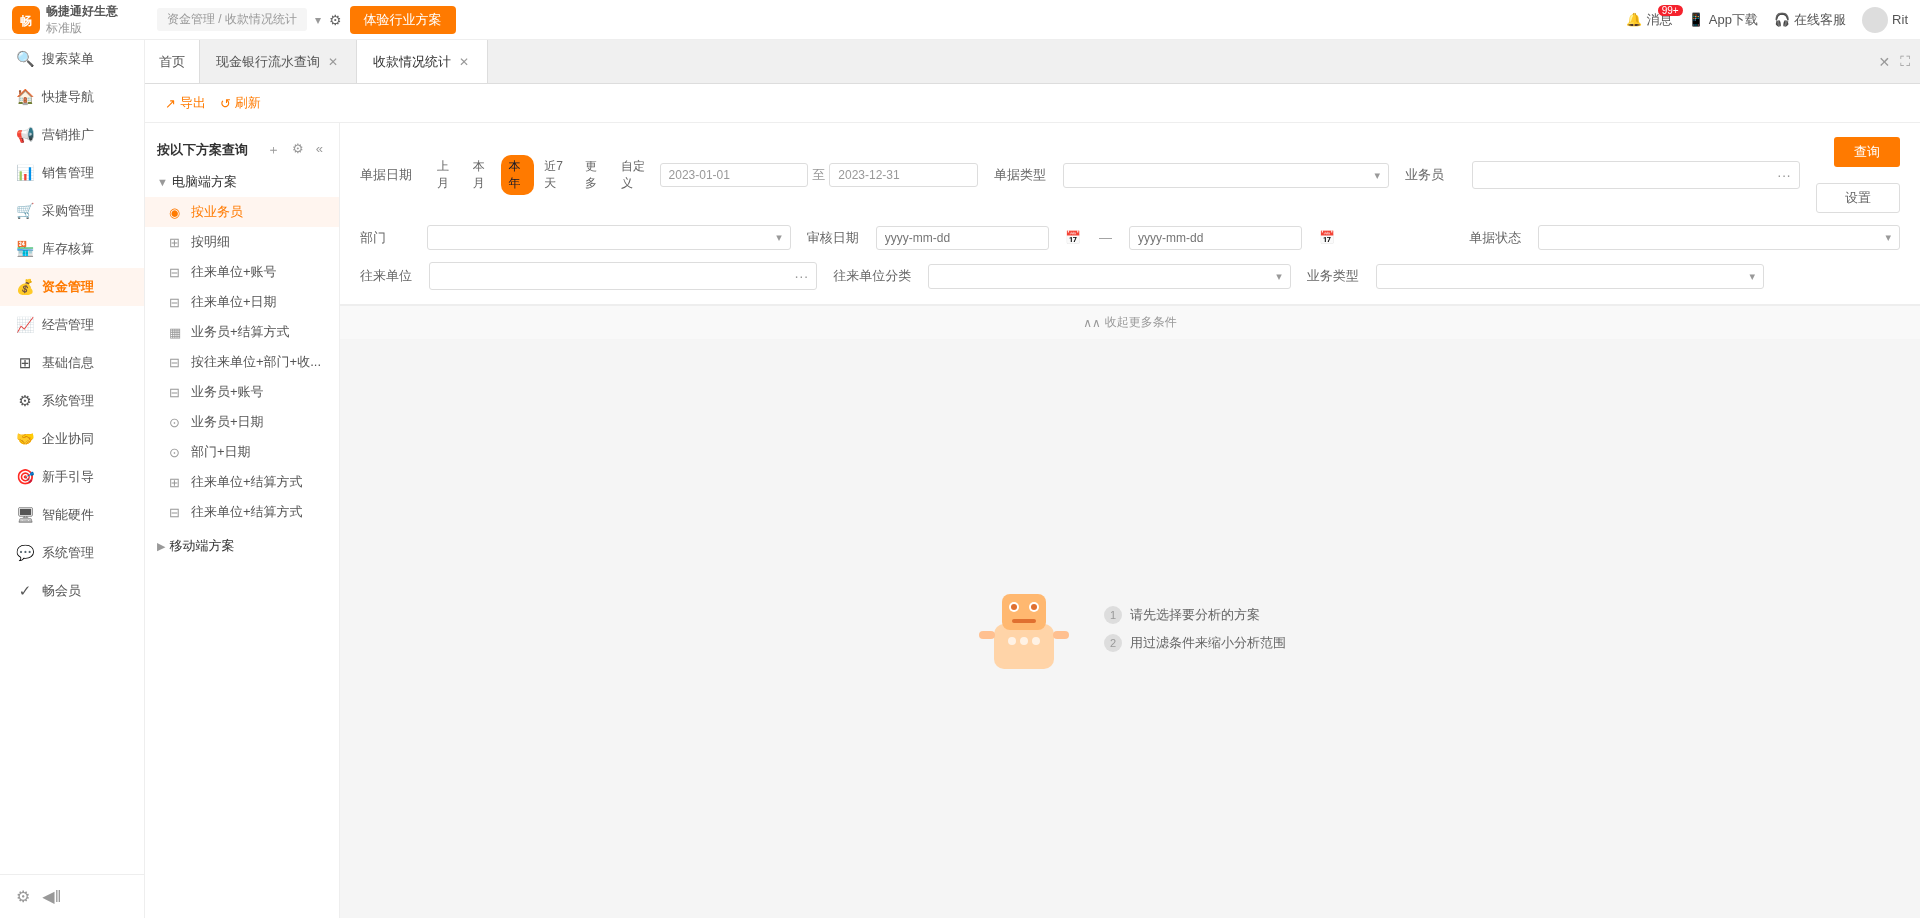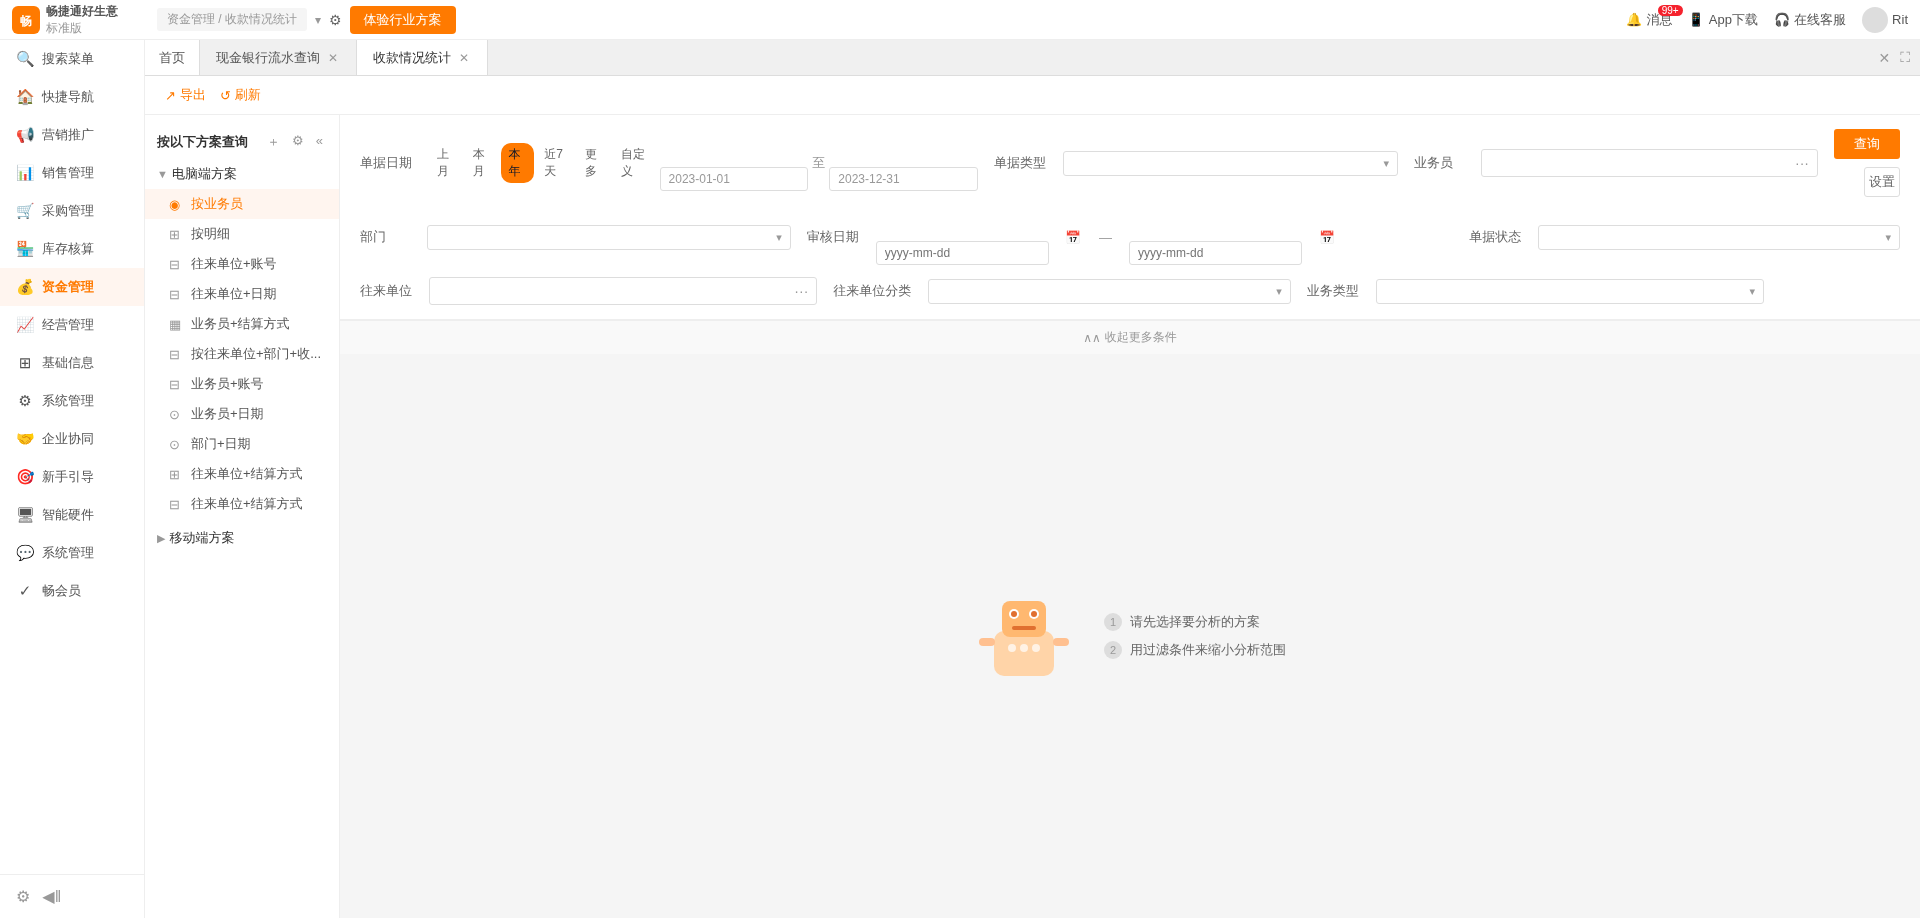--- a/index.html
+++ b/index.html
@@ -147,21 +147,21 @@
       flex-direction: column;
       overflow: hidden;
     }
 
     
     .tab-bar {
       display: flex;
       align-items: center;
       background: #f0f0f0;
       border-bottom: 1px solid #ddd;
-      height: 36px;
+      height: 44px;
     }
     .tab-item {
       display: flex;
       align-items: center;
       gap: 6px;
       padding: 0 16px;
       height: 100%;
       font-size: 13px;
       cursor: pointer;
       color: #555;
@@ -352,45 +352,44 @@
       color: #0f172a;
       border-radius: 10px;
     }
     .date-input {
       border: 1px solid #ddd;
       border-radius: 3px;
       padding: 4px 8px;
       font-size: 12px;
       color: #999;
       min-width: 90px;
-      margin-top: 32px;
     }
     .date-dash { color: #999; }
     .calendar-icon { color: #ccc; font-size: 13px; cursor: pointer; }
     .query-btns {
       display: flex;
       flex-direction: column;
-      gap: 8px;
+      gap: 16px;
       align-items: flex-end;
     }
     .btn-query {
       background: #ff7a00;
       color: white;
       border: none;
       padding: 6px 20px;
       border-radius: 3px;
       font-size: 13px;
       cursor: pointer;
       white-space: nowrap;
     }
     .btn-settings {
       background: white;
       color: #666;
       border: 1px solid #ddd;
-      padding: 5px 4px;
+      padding: 5px 28px;
       border-radius: 3px;
       font-size: 13px;
       cursor: pointer;
       white-space: nowrap;
     }
     .collapse-btn {
       display: flex;
       align-items: center;
       justify-content: center;
       gap: 4px;

